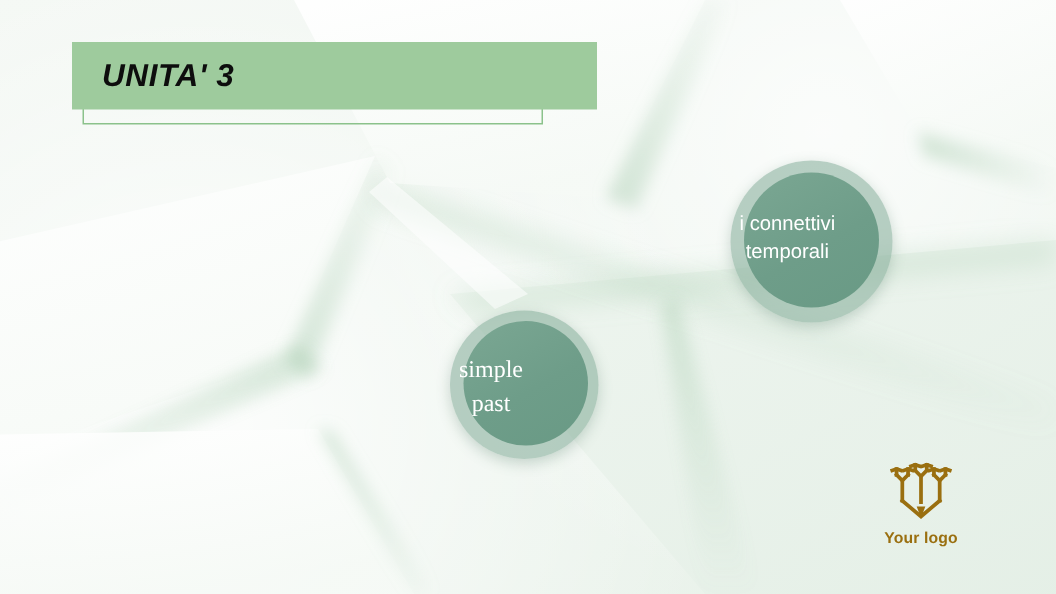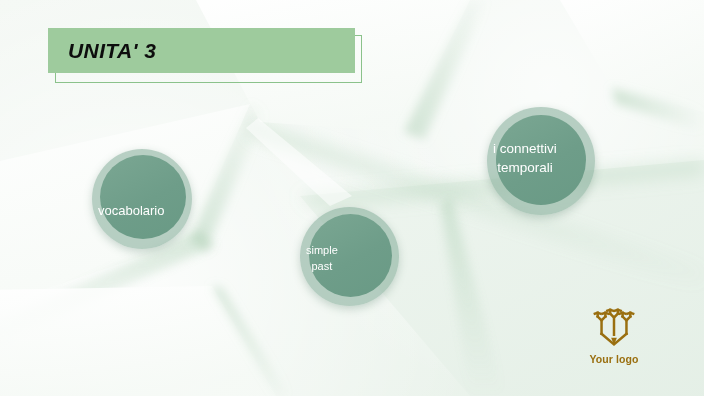--- a/index.html
+++ b/index.html
@@ -41,21 +41,21 @@
     width: 307px;
     height: 48px;
     border: 1.5px solid #8bc28b;
     background: transparent;
     box-sizing: border-box;
   }
   .title-bar {
     position: absolute;
     left: 48px;
     top: 28px;
-    width: 307px;
+    width: 350px;
     height: 45px;
     background: #9ecb9d;
     display: flex;
     align-items: center;
   }
   .title-text {
     font-size: 21px;
     font-weight: bold;
     font-style: italic;
     color: #0d0d0d;
@@ -112,21 +112,22 @@
   
   #bubble-simple-past {
     left: 300px;
     top: 207px;
     width: 99px;
     height: 99px;
   }
   #bubble-simple-past .core { inset: 7px 7px 9px 9px; }
   #bubble-simple-past .label {
     transform: translateY(2px);
-    font-size: 11px;
+    font-size: 16px;
+    font-family: Liberation Serif, serif;
   }
 
   
   #bubble-connettivi {
     left: 487px;
     top: 107px;
     width: 108px;
     height: 108px;
   }
   #bubble-connettivi .core { inset: 8px 9px 10px 9px; }
@@ -218,25 +219,20 @@
 
       <polygon points="258,118 352,196 330,206 246,128" fill="#ffffff" opacity="0.55"></polygon>
     </svg>
   </div>
 
   <div class="title-outline"></div>
   <div class="title-bar">
     <span class="title-text">UNITA' 3</span>
   </div>
 
-  <div class="bubble" id="bubble-vocabolario">
-    <span class="ring"></span>
-    <span class="core"></span>
-    <span class="label">vocabolario</span>
-  </div>
 
   <div class="bubble" id="bubble-simple-past">
     <span class="ring"></span>
     <span class="core"></span>
     <span class="label">simple
 past</span>
   </div>
 
   <div class="bubble" id="bubble-connettivi">
     <span class="ring"></span>

